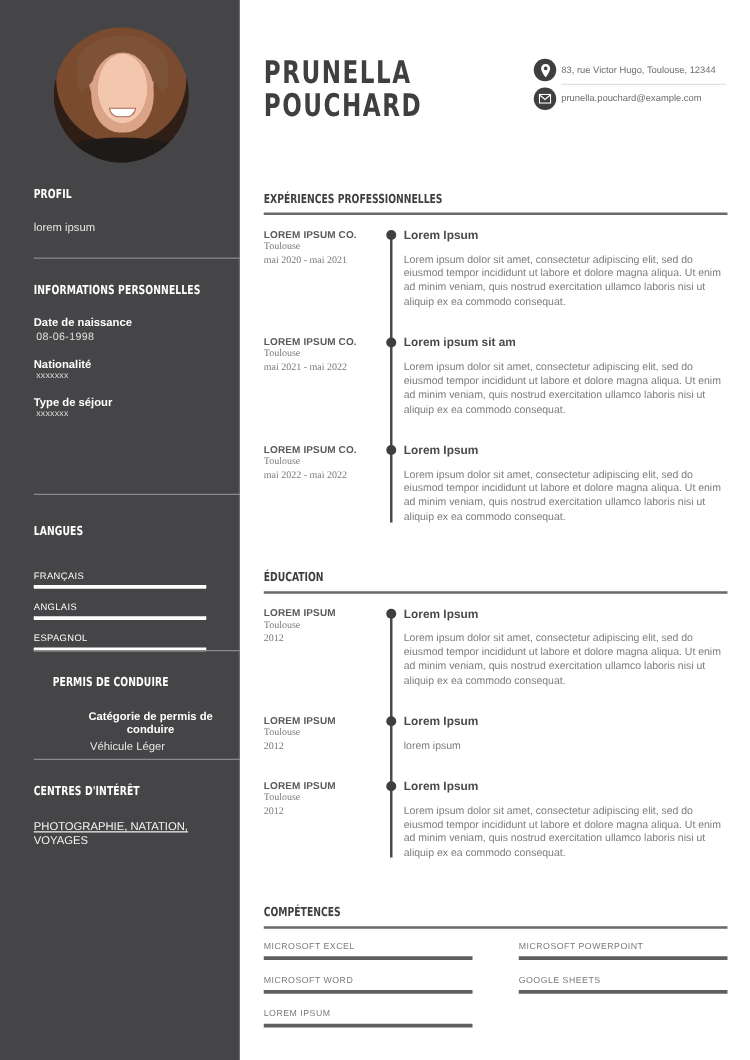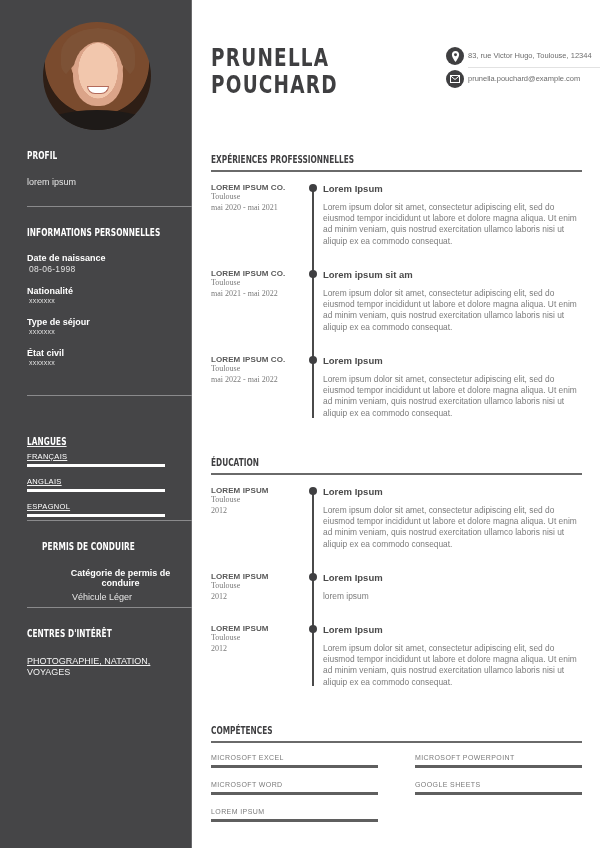--- a/index.html
+++ b/index.html
@@ -49,21 +49,21 @@
     .lang-label { font-size: 7.5px; color: #ffffff; letter-spacing: 0.3px; }
     .lang-bar { width: 138px; height: 3px; background: #ffffff; margin-top: 3px; }
 
     
     .name {
       position: absolute; left: 211px; top: 44px;
       font-family: "DejaVu Sans Condensed", "DejaVu Sans", sans-serif;
       font-weight: bold; font-size: 25px; line-height: 27px; color: #3f3f41;
       letter-spacing: 1.5px; transform: scaleX(0.82); transform-origin: left;
     }
-    .contact { position: absolute; left: 446px; width: 154px; }
+    .contact { position: absolute; left: 427px; width: 154px; }
     .contact-row { position: relative; height: 23px; }
     .contact-icon {
       position: absolute; left: 0; top: 2px; width: 18px; height: 18px; border-radius: 50%;
       background: #3f3f41; display: flex; align-items: center; justify-content: center;
     }
     .contact-text { position: absolute; left: 22px; top: 6px; font-size: 7.5px; color: #6d6d6d; white-space: nowrap; }
     .contact-line { position: absolute; left: 22px; bottom: 0; width: 132px; height: 1px; background: #e2e2e2; }
 
     .section-title {
       position: absolute; left: 211px;
@@ -111,30 +111,26 @@
       <div class="info-value">08-06-1998</div>
     </div>
     <div style="margin-top:12px;">
       <div class="info-label">Nationalité</div>
       <div class="info-value small">xxxxxxx</div>
     </div>
     <div style="margin-top:13px;">
       <div class="info-label">Type de séjour</div>
       <div class="info-value small">xxxxxxx</div>
     </div>
-    <div style="margin-top:13px;">
-      <div class="info-label">État civil</div>
-      <div class="info-value small">xxxxxxx</div>
-    </div>
   </div>
   <div class="side-divider" style="top:395px;"></div>
 
-  <div class="side-section" style="top:436px;text-decoration:underline;">
+  <div class="side-section" style="top:420px;">
     <div class="side-title">LANGUES</div>
-    <div style="margin-top:5px;">
+    <div style="margin-top:25px;">
       <div class="lang-label">FRANÇAIS</div>
       <div class="lang-bar"></div>
     </div>
     <div style="margin-top:10px;">
       <div class="lang-label">ANGLAIS</div>
       <div class="lang-bar"></div>
     </div>
     <div style="margin-top:10px;">
       <div class="lang-label">ESPAGNOL</div>
       <div class="lang-bar"></div>

